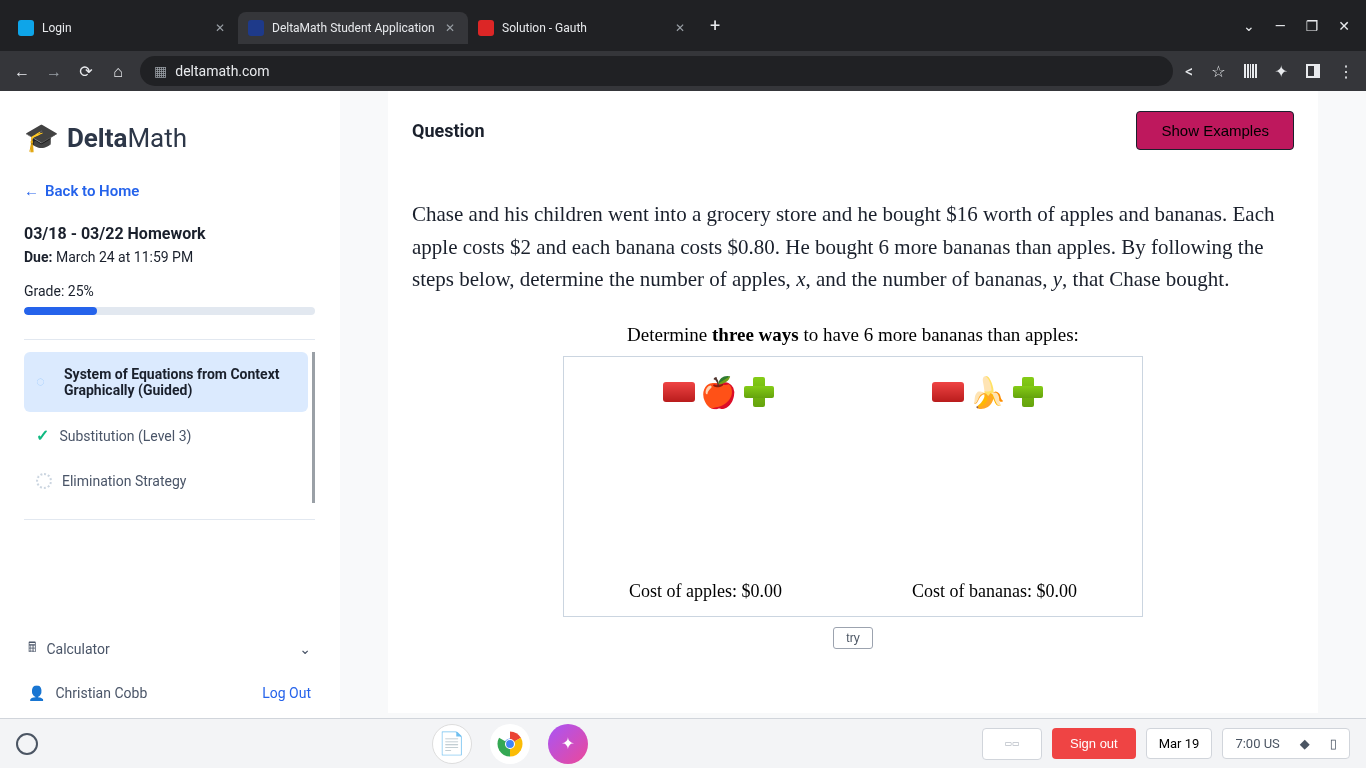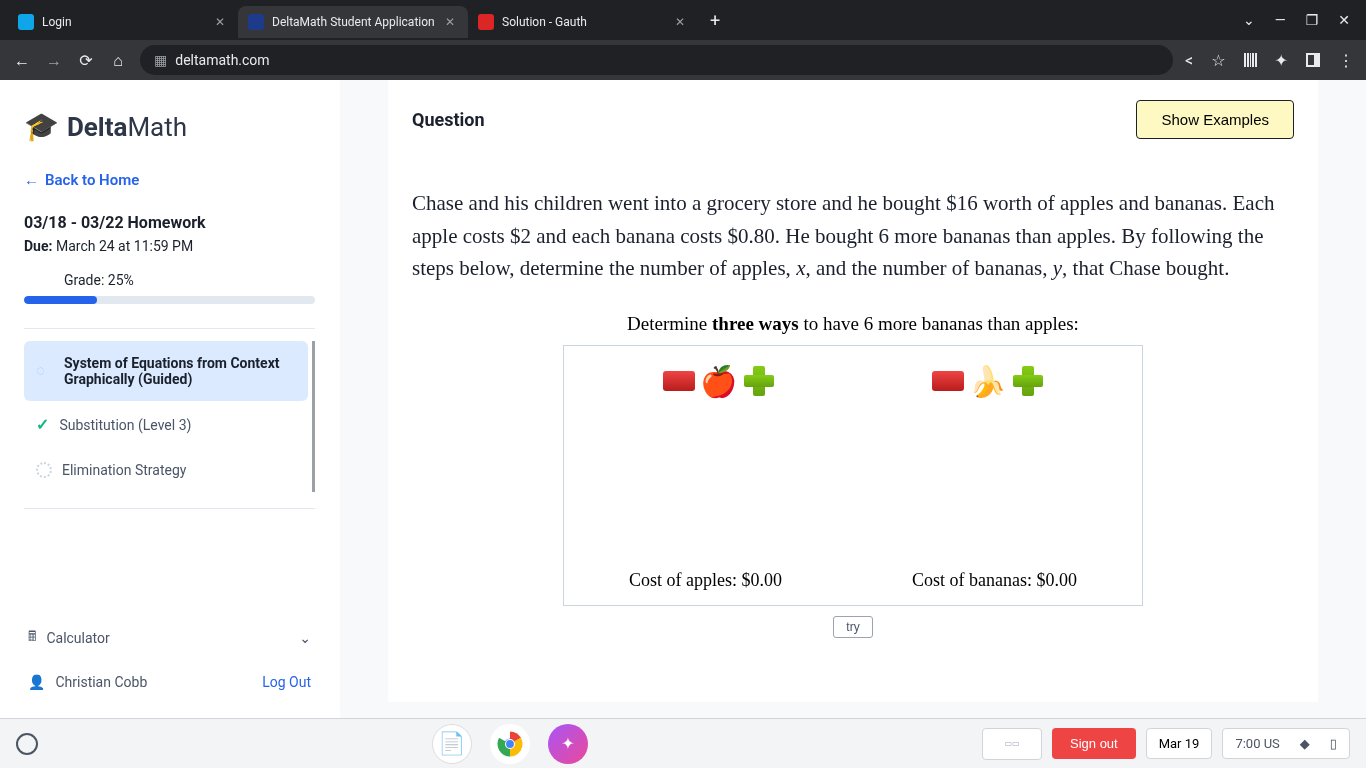--- a/index.html
+++ b/index.html
@@ -1,19 +1,19 @@
 <!DOCTYPE html>
 <html><head>
   <meta charset="utf-8">
   <style>
     * { margin: 0; padding: 0; box-sizing: border-box; }
     body { font-family: -apple-system, BlinkMacSystemFont, "Segoe UI", Roboto, sans-serif; overflow: hidden; width: 1366px; height: 768px; background: #fff; }
     
     
-    .browser-chrome { background: #202124; height: 40px; display: flex; align-items: center; padding: 0 8px; }
+    .browser-chrome { background: #202124; height: 51px; display: flex; align-items: center; padding: 0 8px; }
     .tab { display: flex; align-items: center; height: 32px; padding: 0 10px; margin-top: 4px; border-radius: 8px 8px 0 0; min-width: 230px; max-width: 230px; color: #e8eaed; font-size: 12px; position: relative; }
     .tab.active { background: #35363a; }
     .tab-icon { width: 16px; height: 16px; margin-right: 8px; border-radius: 3px; flex-shrink: 0; }
     .tab-title { flex: 1; white-space: nowrap; overflow: hidden; text-overflow: ellipsis; }
     .tab-close { width: 16px; height: 16px; display: flex; align-items: center; justify-content: center; color: #9aa0a6; cursor: pointer; margin-left: 4px; }
     .new-tab-btn { color: #e8eaed; font-size: 18px; padding: 0 12px; cursor: pointer; }
     .window-controls { margin-left: auto; display: flex; gap: 20px; color: #e8eaed; font-size: 14px; padding-right: 8px; }
     
     .address-bar-row { background: #35363a; height: 40px; display: flex; align-items: center; padding: 0 12px; gap: 12px; }
     .nav-icon { color: #9aa0a6; cursor: pointer; font-size: 16px; width: 20px; text-align: center; }
@@ -31,21 +31,21 @@
     .logo-area { display: flex; align-items: center; gap: 8px; margin-bottom: 28px; margin-top: 10px; }
     .grad-cap { font-size: 28px; }
     .logo-text { font-size: 26px; font-weight: 400; color: #2d3748; }
     .logo-text strong { font-weight: 700; }
     
     .back-link { display: flex; align-items: center; gap: 6px; color: #2563eb; font-weight: 600; font-size: 15px; margin-bottom: 24px; cursor: pointer; }
     
     .assignment-title { font-weight: 700; font-size: 16px; color: #1a202c; margin-bottom: 6px; }
     .due-line { font-size: 14px; color: #1a202c; margin-bottom: 18px; }
     .due-line strong { font-weight: 700; }
-    .grade-line { font-size: 14px; color: #1a202c; margin-bottom: 8px; margin-left: 40px; }
+    .grade-line { font-size: 14px; color: #1a202c; margin-bottom: 8px; }
     .progress-bar { width: 100%; height: 8px; background: #e2e8f0; border-radius: 4px; overflow: hidden; margin-bottom: 24px; }
     .progress-fill { height: 100%; background: #2563eb; border-radius: 4px; }
     
     .divider { height: 1px; background: #e2e8f0; margin: 0 0 12px 0; }
     
     .topic-list { border-right: 3px solid #9aa0a6; padding-right: 4px; flex: 0 0 auto; }
     .topic-item { display: flex; align-items: center; gap: 10px; padding: 14px 12px; font-size: 14px; color: #4a5568; cursor: pointer; border-radius: 6px; }
     .topic-item.active { background: #dbeafe; font-weight: 700; color: #1a202c; }
     .topic-item.active .topic-icon { color: #93c5fd; }
     .topic-icon { width: 18px; height: 18px; flex-shrink: 0; }
@@ -55,21 +55,21 @@
     .sidebar-footer { margin-top: auto; }
     .footer-row { display: flex; align-items: center; justify-content: space-between; padding: 12px 4px; font-size: 14px; color: #4a5568; }
     .footer-left { display: flex; align-items: center; gap: 10px; }
     .logout-link { color: #2563eb; cursor: pointer; }
     
     
     .main-content { flex: 1; padding: 0 48px 20px 48px; overflow: hidden; position: relative; background: #f8f9fa; }
     .question-card { background: #fff; padding: 20px 24px; min-height: 100%; }
     .question-header { display: flex; justify-content: space-between; align-items: center; margin-bottom: 24px; }
     .question-label { font-weight: 700; font-size: 18px; color: #1a202c; }
-    .show-examples-btn { border: 1px solid #1a202c; background: #fef9c3; padding: 10px 24px; font-size: 15px; border-radius: 4px; cursor: pointer; }
+    .show-examples-btn { border: 1px solid #1a202c; background: #be185d; padding: 10px 24px; font-size: 15px; border-radius: 4px; cursor: pointer; }
     
     .question-text { font-family: Georgia, 'Times New Roman', serif; font-size: 21px; line-height: 1.55; color: #1a202c; margin-bottom: 28px; margin-top: 48px; }
     .question-text em { font-style: italic; font-family: 'Times New Roman', serif; }
     
     .instruction { font-family: Georgia, serif; font-size: 19px; text-align: center; margin-bottom: 10px; }
     .instruction strong { font-weight: 700; }
     
     .work-area { width: 580px; margin: 0 auto; border: 1px solid #cbd5e0; background: #fff; position: relative; }
     .fruit-controls { display: flex; justify-content: space-around; padding: 18px 20px 160px 20px; }
     .fruit-group { display: flex; align-items: center; gap: 6px; }

